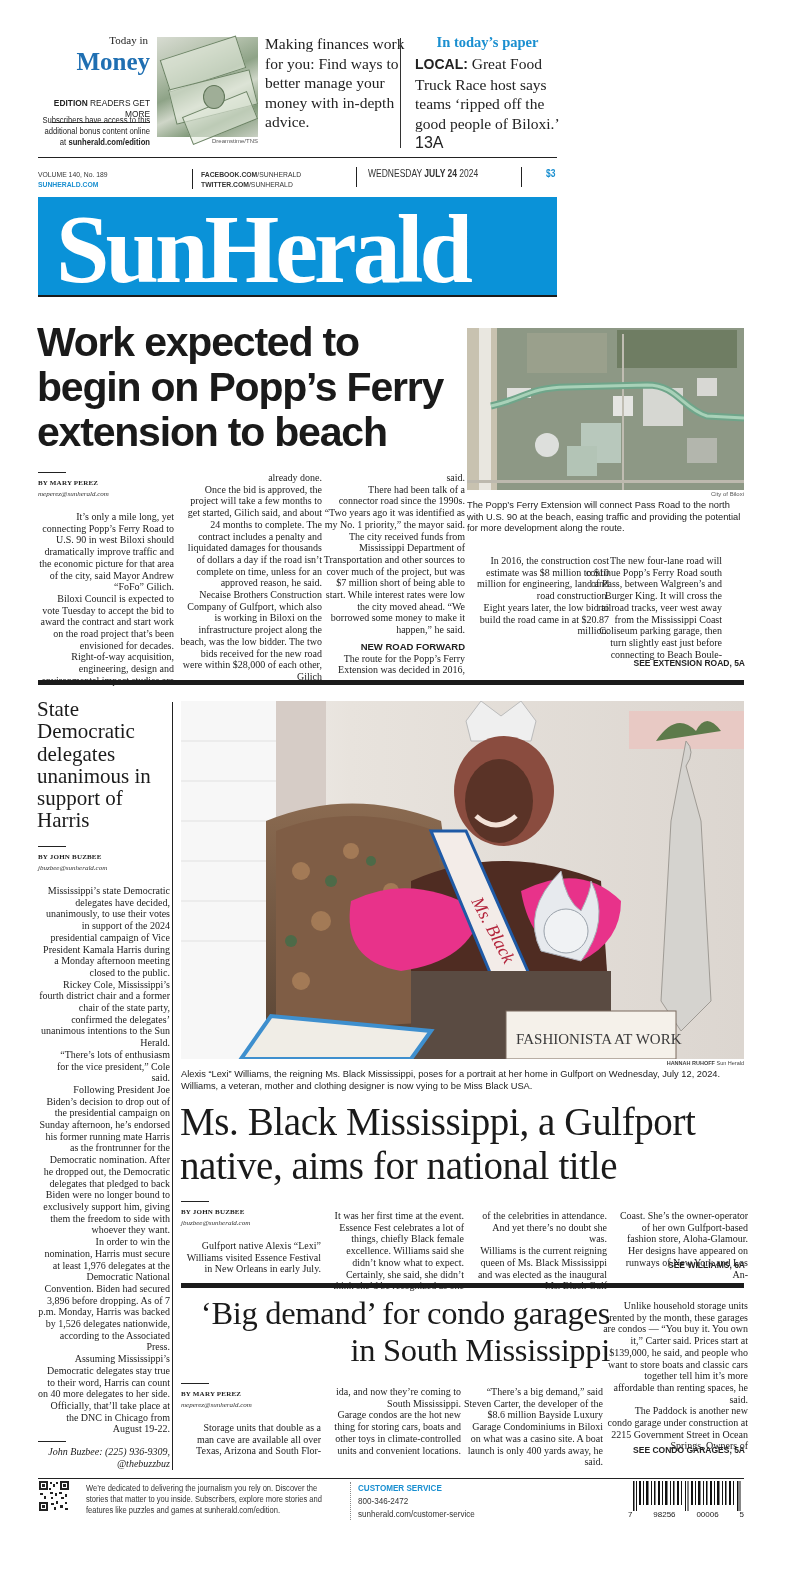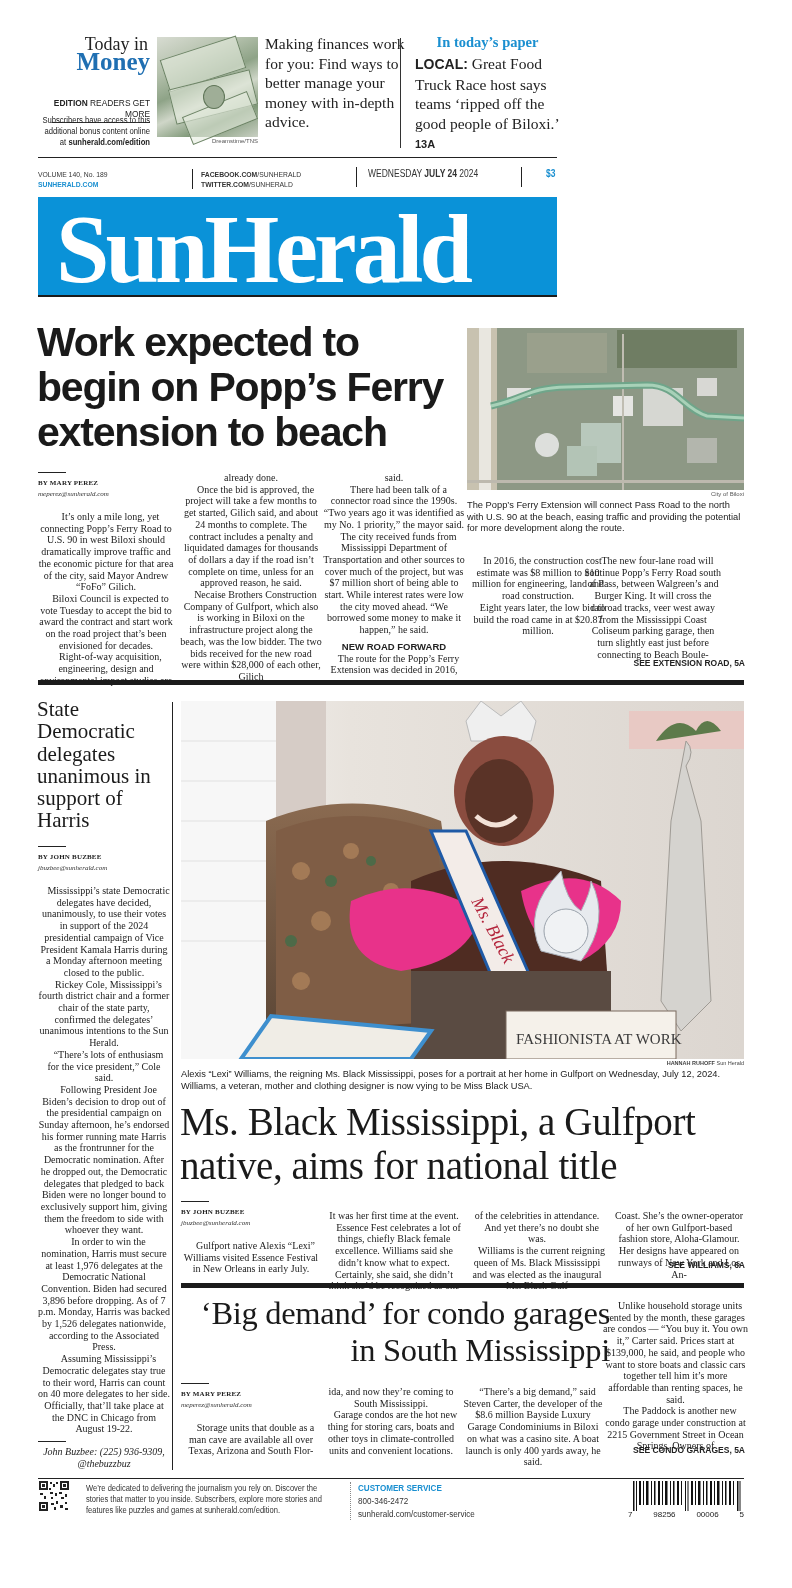--- a/index.html
+++ b/index.html
@@ -2,36 +2,36 @@
 <html><head>
 <meta charset="utf-8">
 <style>
   * { box-sizing: border-box; margin: 0; padding: 0; }
   html, body { width: 792px; height: 1588px; background: #ffffff; overflow: hidden; }
   body { position: relative; font-family: "Liberation Serif", serif; color: #1a1a1a; }
   .abs { position: absolute; }
   .serif { font-family: "Liberation Serif", serif; text-align: center; }
 
   
-  .today-in { left: 60px; top: 34px; width: 88px; text-align: right; font-size: 18px; color: #222; }
+  .today-in { left: 60px; top: 34px; width: 88px; text-align: right; font-size: 11px; color: #222; }
   .money { left: 46px; top: 48px; width: 104px; text-align: right; font-size: 25px; font-weight: bold; color: #1f6fb2; }
   .edition-head { left: 38px; top: 97px; width: 112px; text-align: right; font-size: 9.5px; color: #222; border-bottom: 1px solid #333; padding-bottom: 3px; font-family: "Liberation Sans", sans-serif; transform: scaleX(0.88); transform-origin: right; }
   .edition-head b { font-weight: bold; }
   .edition-body { left: 30px; top: 115px; width: 120px; text-align: right; font-size: 8.5px; line-height: 11px; color: #222; font-family: "Liberation Sans", sans-serif; transform: scaleX(0.9); transform-origin: right; }
   .edition-body b { font-weight: bold; }
   .money-photo { left: 157px; top: 37px; width: 101px; height: 100px;
     background: linear-gradient(155deg, #d8dcd2 0%, #b6c2ae 25%, #8ea387 45%, #cfd6c8 60%, #7f9878 78%, #c9d0c3 100%); }
   .money-photo .bill { position: absolute; border: 1px solid #6d8466; background: rgba(230,236,224,0.6); }
   .photo-credit-small { left: 200px; top: 138px; width: 58px; text-align: right; font-size: 6px; color: #555; font-family: "Liberation Sans", sans-serif; }
   .money-teaser { left: 265px; top: 34px; width: 145px; font-size: 15.5px; line-height: 19.5px; color: #222; }
   .teaser-divider { left: 400px; top: 38px; width: 1px; height: 110px; background: #333; }
   .todays-paper { left: 415px; top: 34px; width: 145px; font-size: 14.5px; font-weight: bold; color: #1a8fd0; }
   .local-teaser { left: 415px; top: 54px; width: 145px; font-size: 15.5px; line-height: 19.5px; color: #222; }
   .local-teaser .lab { font-family: "Liberation Sans", sans-serif; font-weight: bold; font-size: 14px; }
-  .local-teaser .pg { font-family: "Liberation Sans", sans-serif; font-weight: bold; font-size: 11px; }
+  .local-teaser .pg { font-family: "Liberation Sans", sans-serif; font-weight: normal; font-size: 16px; }
   .top-rule { left: 38px; top: 157px; width: 519px; height: 1px; background: #222; }
 
   
   .info-txt { font-family: "Liberation Sans", sans-serif; font-size: 8px; line-height: 10px; color: #333; transform: scaleX(0.85); transform-origin: left; white-space: nowrap; }
   .vol { left: 38px; top: 170px; }
   .site { left: 38px; top: 180px; color: #1a8fd0; font-weight: bold; }
   .vbar { width: 1px; height: 20px; background: #222; }
   .social { left: 201px; top: 170px; }
   .date { left: 368px; top: 169px; font-size: 10px; }
   .price { left: 546px; top: 169px; font-size: 10px; color: #1a8fd0; font-weight: bold; }
@@ -42,21 +42,21 @@
 
   
   .lead-head { left: 37px; top: 320px; width: 430px; font-family: "Liberation Sans", sans-serif; font-weight: bold; font-size: 41px; line-height: 45px; letter-spacing: -1.2px; color: #1a1a1a; }
   .aerial { left: 467px; top: 328px; width: 277px; height: 162px; background: #8c9a84; overflow: hidden; }
   .aerial-credit { left: 650px; top: 491px; width: 94px; text-align: right; font-size: 6px; color: #555; font-family: "Liberation Sans", sans-serif; }
   .aerial-caption { left: 467px; top: 500px; width: 280px; font-family: "Liberation Sans", sans-serif; font-size: 9.3px; line-height: 11.5px; color: #222; }
 
   .byline-rule { width: 28px; height: 1px; background: #222; }
   .byline { font-size: 7px; font-weight: bold; letter-spacing: 0.2px; color: #222; }
   .email { font-size: 7px; font-style: italic; color: #333; }
-  .body-col { font-size: 10px; line-height: 11.7px; color: #222; text-align: center; }
+  .body-col { font-size: 10px; line-height: 11.7px; color: #222; text-align: right; }
   .body-col p { text-indent: 9px; }
   .body-col p.noind { text-indent: 0; }
   .subhead { font-family: "Liberation Sans", sans-serif; font-weight: bold; font-size: 9.5px; margin-top: 5px; text-indent: 0 !important; }
   .jump { font-family: "Liberation Sans", sans-serif; font-weight: bold; font-size: 8.5px; color: #222; text-align: right; white-space: nowrap; }
 
   .section-rule { height: 5px; background: #1b1b1b; }
 
   
   .harris-head { left: 37px; top: 698px; width: 135px; font-size: 21px; line-height: 22.3px; color: #1a1a1a; }
   .left-divider { left: 172px; top: 702px; width: 1px; height: 768px; background: #222; }

